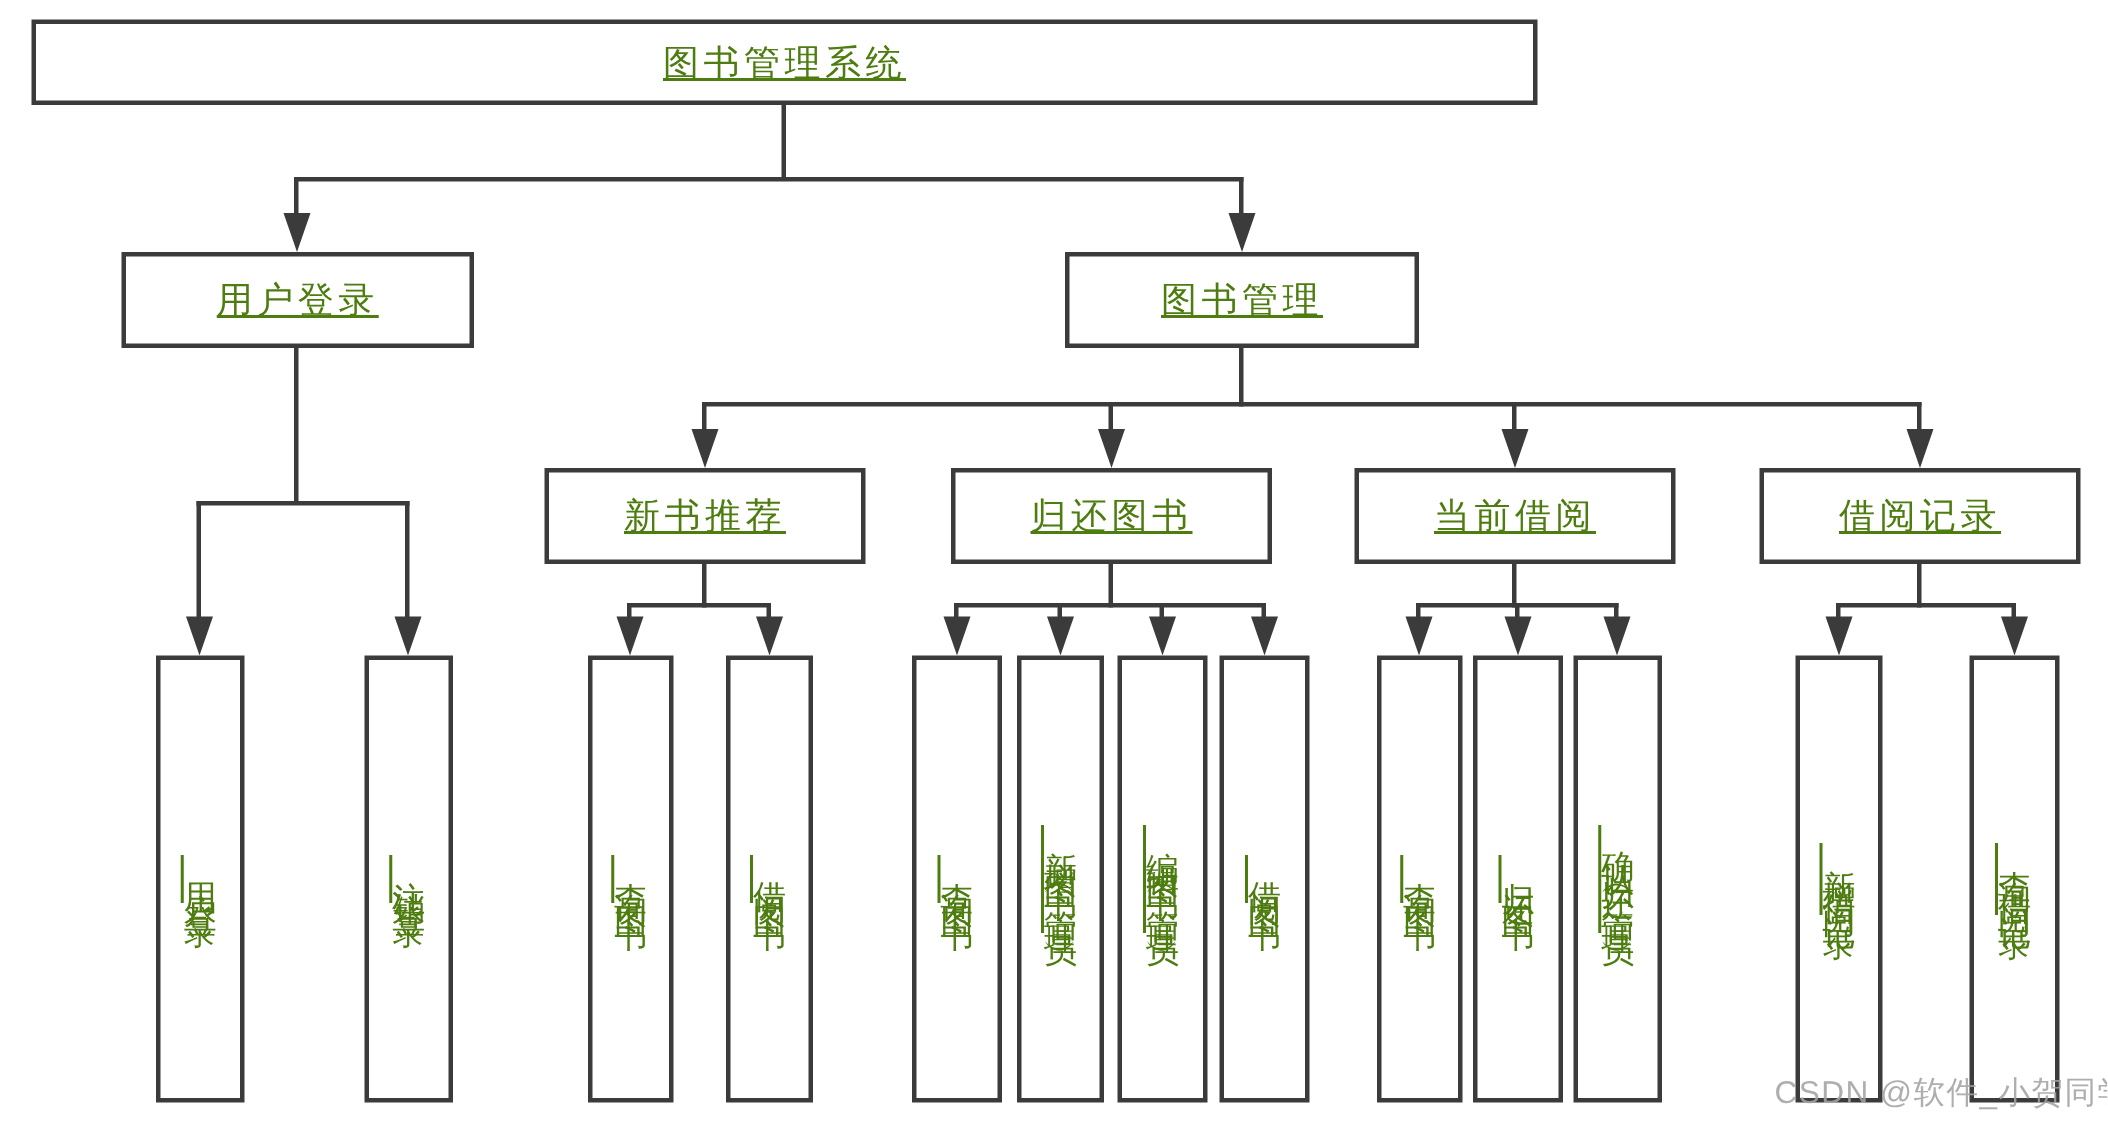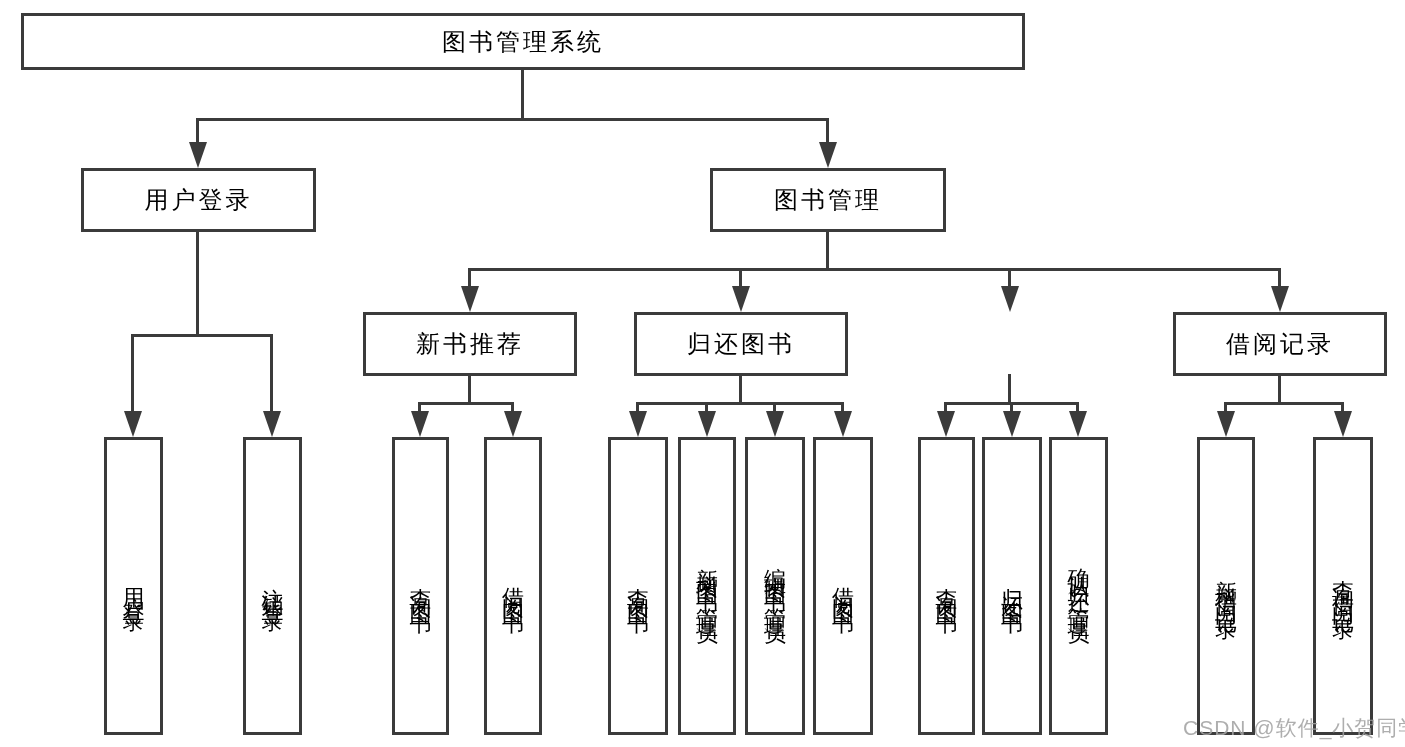--- a/index.html
+++ b/index.html
@@ -1,20 +1,20 @@
 <!DOCTYPE html>
 <html><head>
 <meta charset="utf-8">
 <style>
   html,body{margin:0;padding:0;background:#ffffff;}
   body{font-family:"Liberation Sans","DejaVu Sans",sans-serif;}
   #stage{position:relative;width:1405px;height:747px;background:#ffffff;overflow:hidden;}
   .box{position:absolute;background:#ffffff;border:3px solid #3b3b3b;box-sizing:border-box;
        display:flex;align-items:center;justify-content:center;z-index:2;}
-  .lbl{color:#000000;}
+  .lbl{color:#4d7c0f;text-decoration:underline;}
   .hbox .lbl{font-size:24px;letter-spacing:3px;white-space:nowrap;}
   .vbox .lbl{writing-mode:vertical-rl;text-orientation:mixed;font-size:22px;letter-spacing:8px;line-height:1;}
   .vl,.hl{position:absolute;background:#3b3b3b;z-index:1;}
   .vl{width:3px;}
   .hl{height:3px;}
   .arrow{position:absolute;width:0;height:0;z-index:1;
          border-left:9px solid transparent;border-right:9px solid transparent;
          border-top:26px solid #3b3b3b;}
   .watermark{position:absolute;left:1183px;top:714px;z-index:5;
              color:rgba(163,163,163,0.88);font-size:21px;letter-spacing:1px;white-space:nowrap;}
@@ -33,20 +33,23 @@
   </div>
   <div class="box hbox" style="left:710px;top:168px;width:236px;height:64px">
     <span class="lbl">图书管理</span>
   </div>
 
   <div class="box hbox" style="left:363px;top:312px;width:214px;height:64px">
     <span class="lbl">新书推荐</span>
   </div>
   <div class="box hbox" style="left:634px;top:312px;width:214px;height:64px">
     <span class="lbl">归还图书</span>
+  </div>
+  <div class="box hbox" style="left:903px;top:312px;width:214px;height:64px">
+    <span class="lbl">当前借阅</span>
   </div>
   <div class="box hbox" style="left:1173px;top:312px;width:214px;height:64px">
     <span class="lbl">借阅记录</span>
   </div>
 
   <div class="box vbox" style="left:104px;top:437px;width:59px;height:298px">
     <span class="lbl">用户登录</span>
   </div>
   <div class="box vbox" style="left:243px;top:437px;width:59px;height:298px">
     <span class="lbl">注销登录</span>

